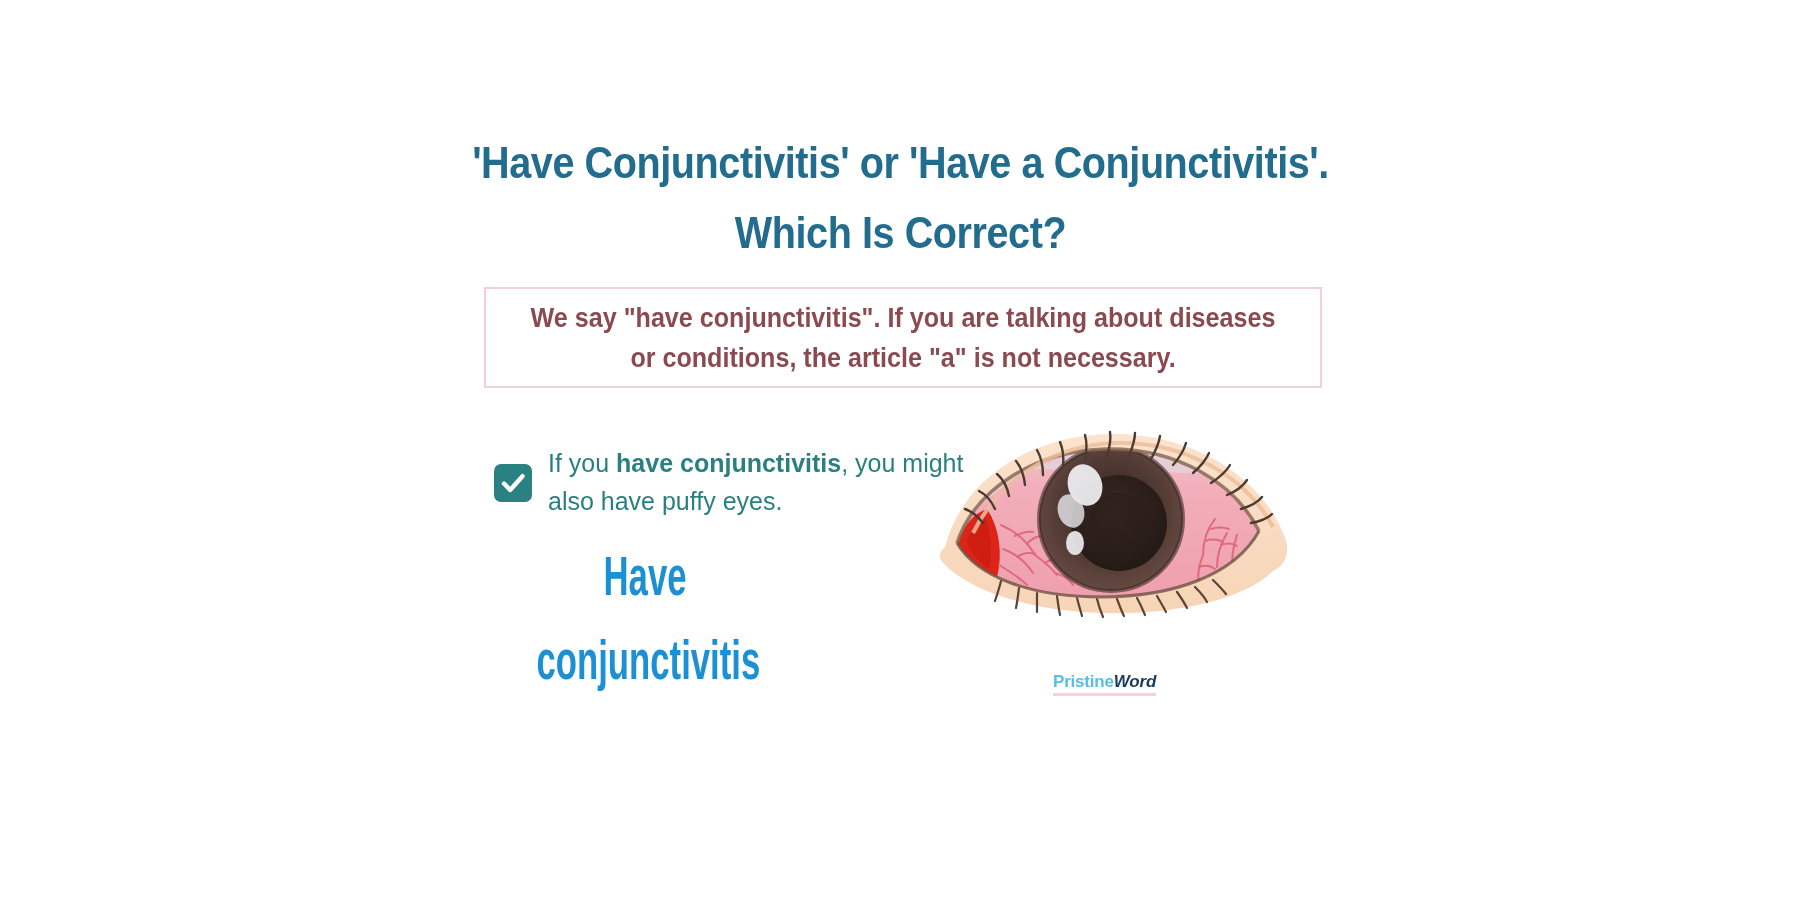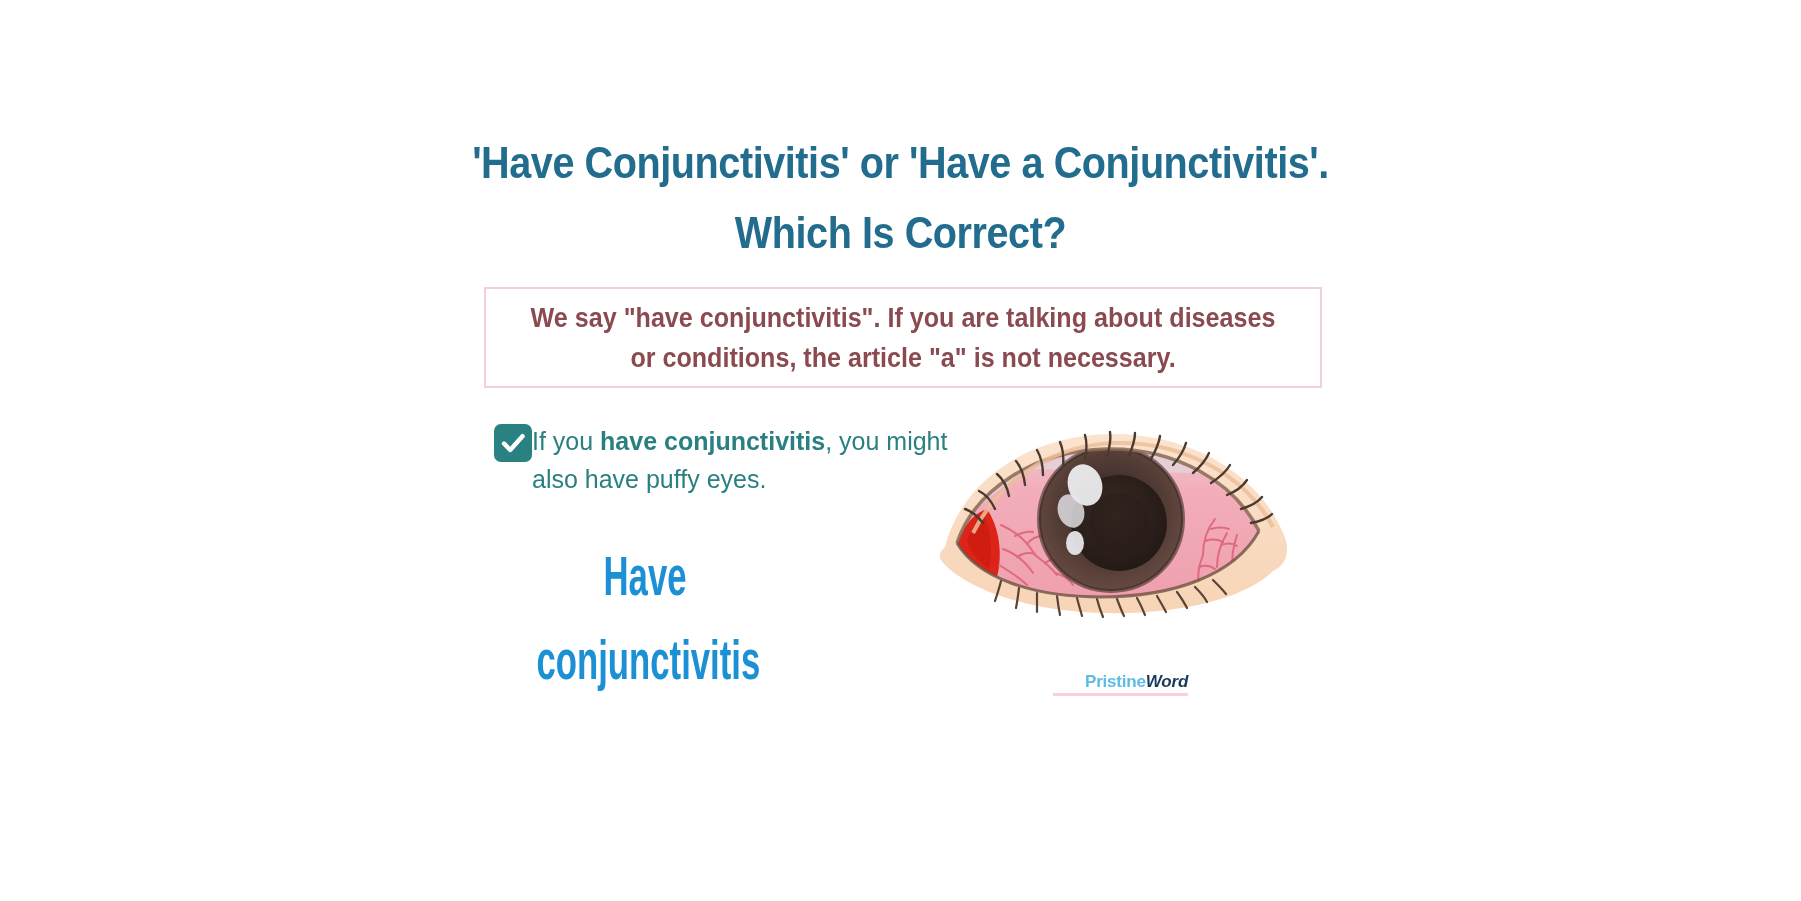--- a/index.html
+++ b/index.html
@@ -64,25 +64,25 @@
     transform: scaleX(0.93);
     transform-origin: 50% 50%;
     white-space: pre-line;
     padding: 0 14px;
   }
 
   
   .example {
     position: absolute;
     left: 494px;
-    top: 422px;
+    top: 444px;
     width: 470px;
     display: flex;
-    align-items: flex-start;
-    gap: 0;
+    align-items: center;
+    gap: 16px;
   }
   .checkbox {
     flex: 0 0 auto;
     width: 38px;
     height: 38px;
     border-radius: 7px;
     background: #2A8181;
     position: relative;
     margin-top: 2px;
   }
@@ -130,21 +130,21 @@
     left: 1053px;
     top: 672px;
     font-size: 17px;
     font-weight: bold;
     letter-spacing: -0.2px;
     line-height: 20px;
     border-bottom: 3px solid #F7CFE0;
     padding-bottom: 1px;
     display: inline-block;
   }
-  .logo .pristine { color: #5BBCE4; margin-left: 32px; }
+  .logo .pristine { color: #5BBCE4; }
   .logo .word { color: #1A3A5C; font-style: italic; }
 </style>
 </head>
 <body>
 
 <div class="page">
 
   <h1 class="title">'Have Conjunctivitis' or 'Have a Conjunctivitis'.
 Which Is Correct?</h1>
 

